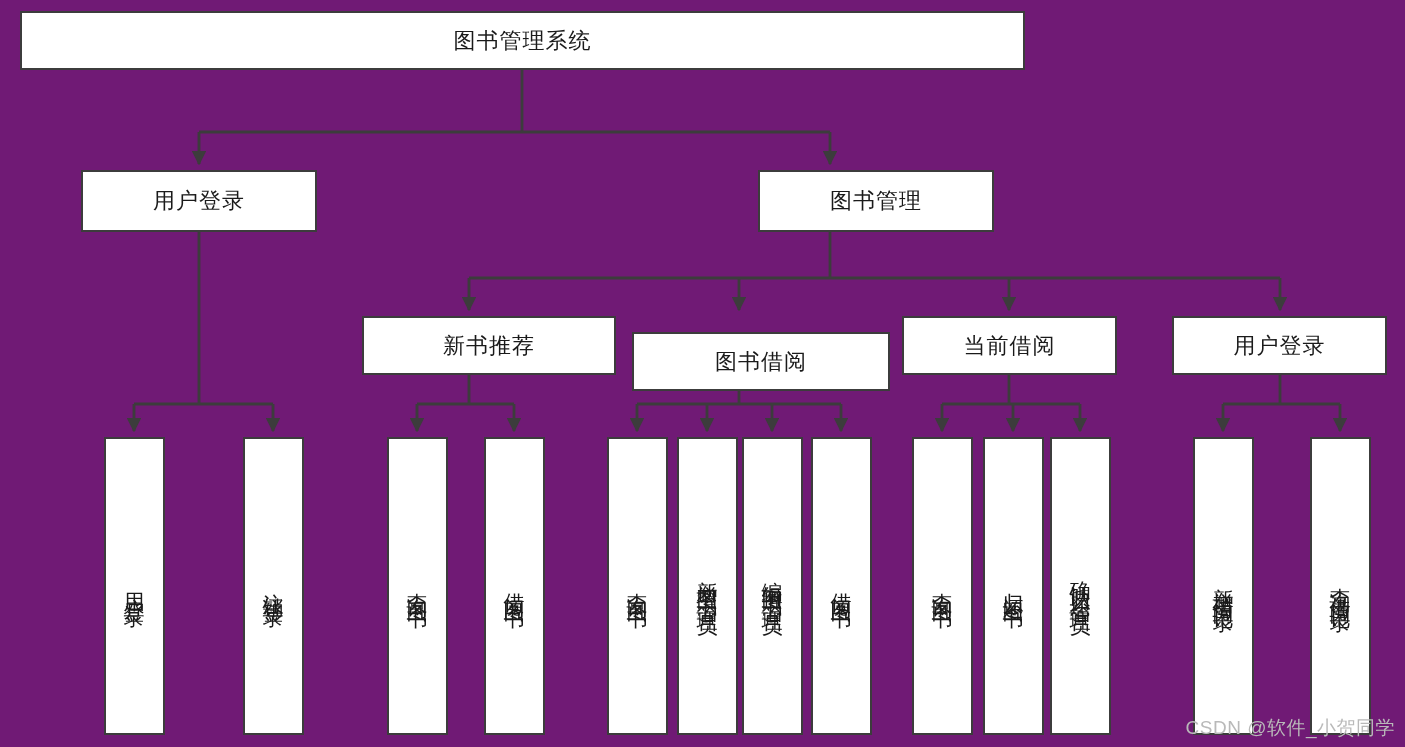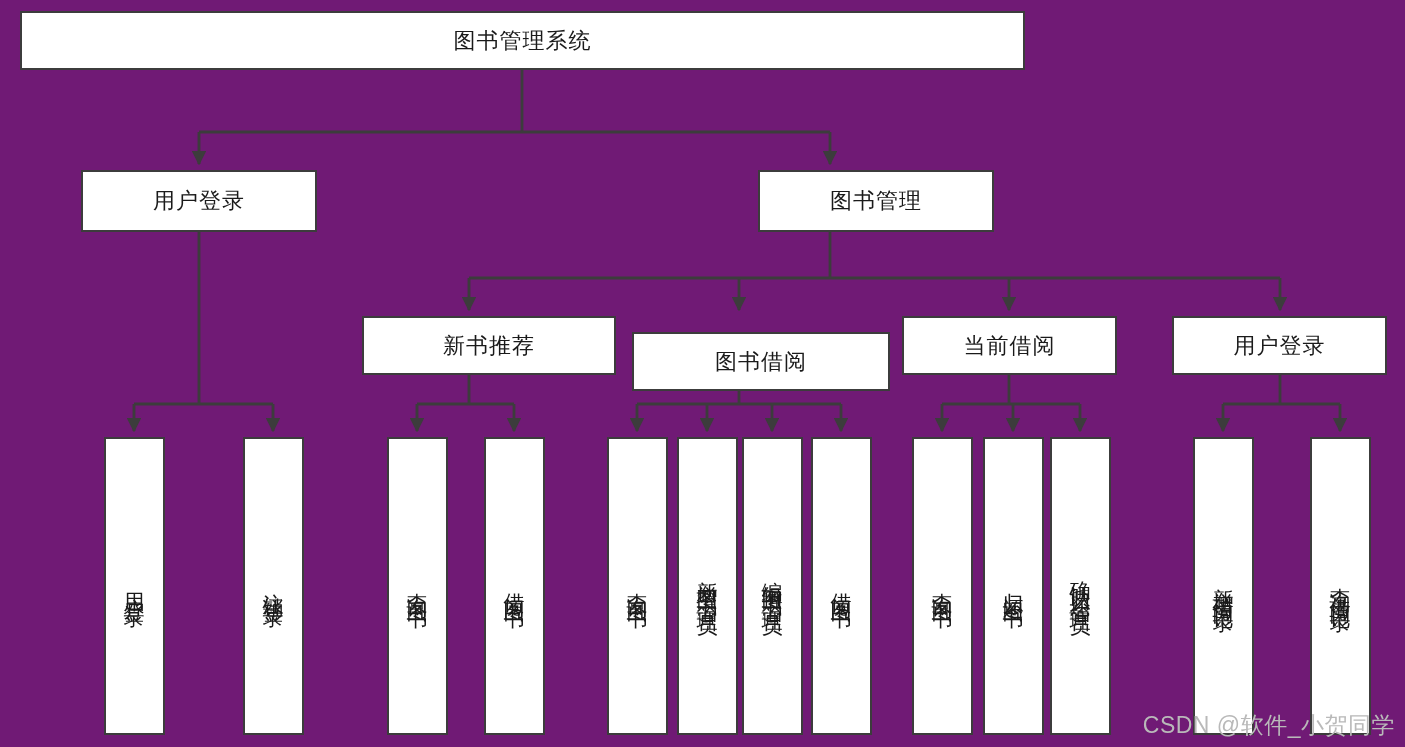--- a/index.html
+++ b/index.html
@@ -48,21 +48,21 @@
     text-orientation: upright;
     letter-spacing: 5px;
     line-height: 1;
     white-space: nowrap;
     display: block;
   }
   .watermark {
     position: absolute;
     right: 10px;
     bottom: 6px;
-    font-size: 23px;
+    font-size: 19px;
     color: #b9b9b9;
     white-space: nowrap;
     letter-spacing: 0.5px;
     margin-top: 32px;
   }
 </style>
 </head>
 <body>
 
 <div id="canvas">

